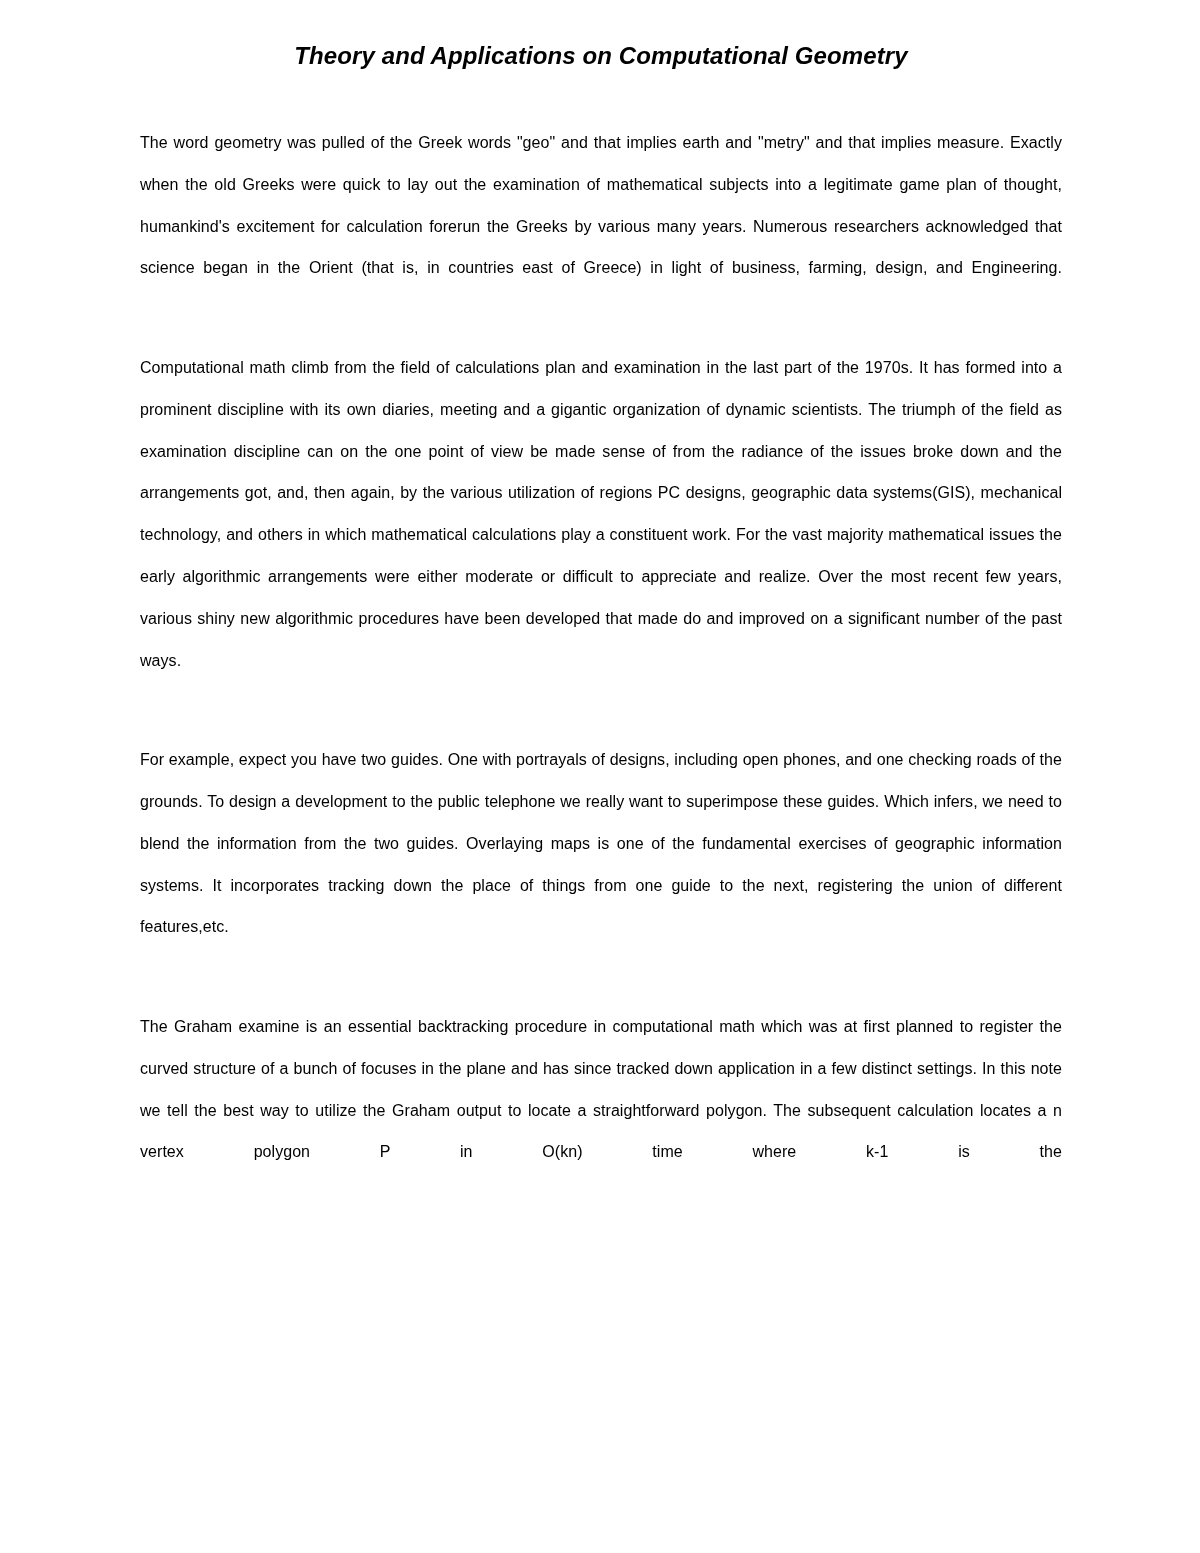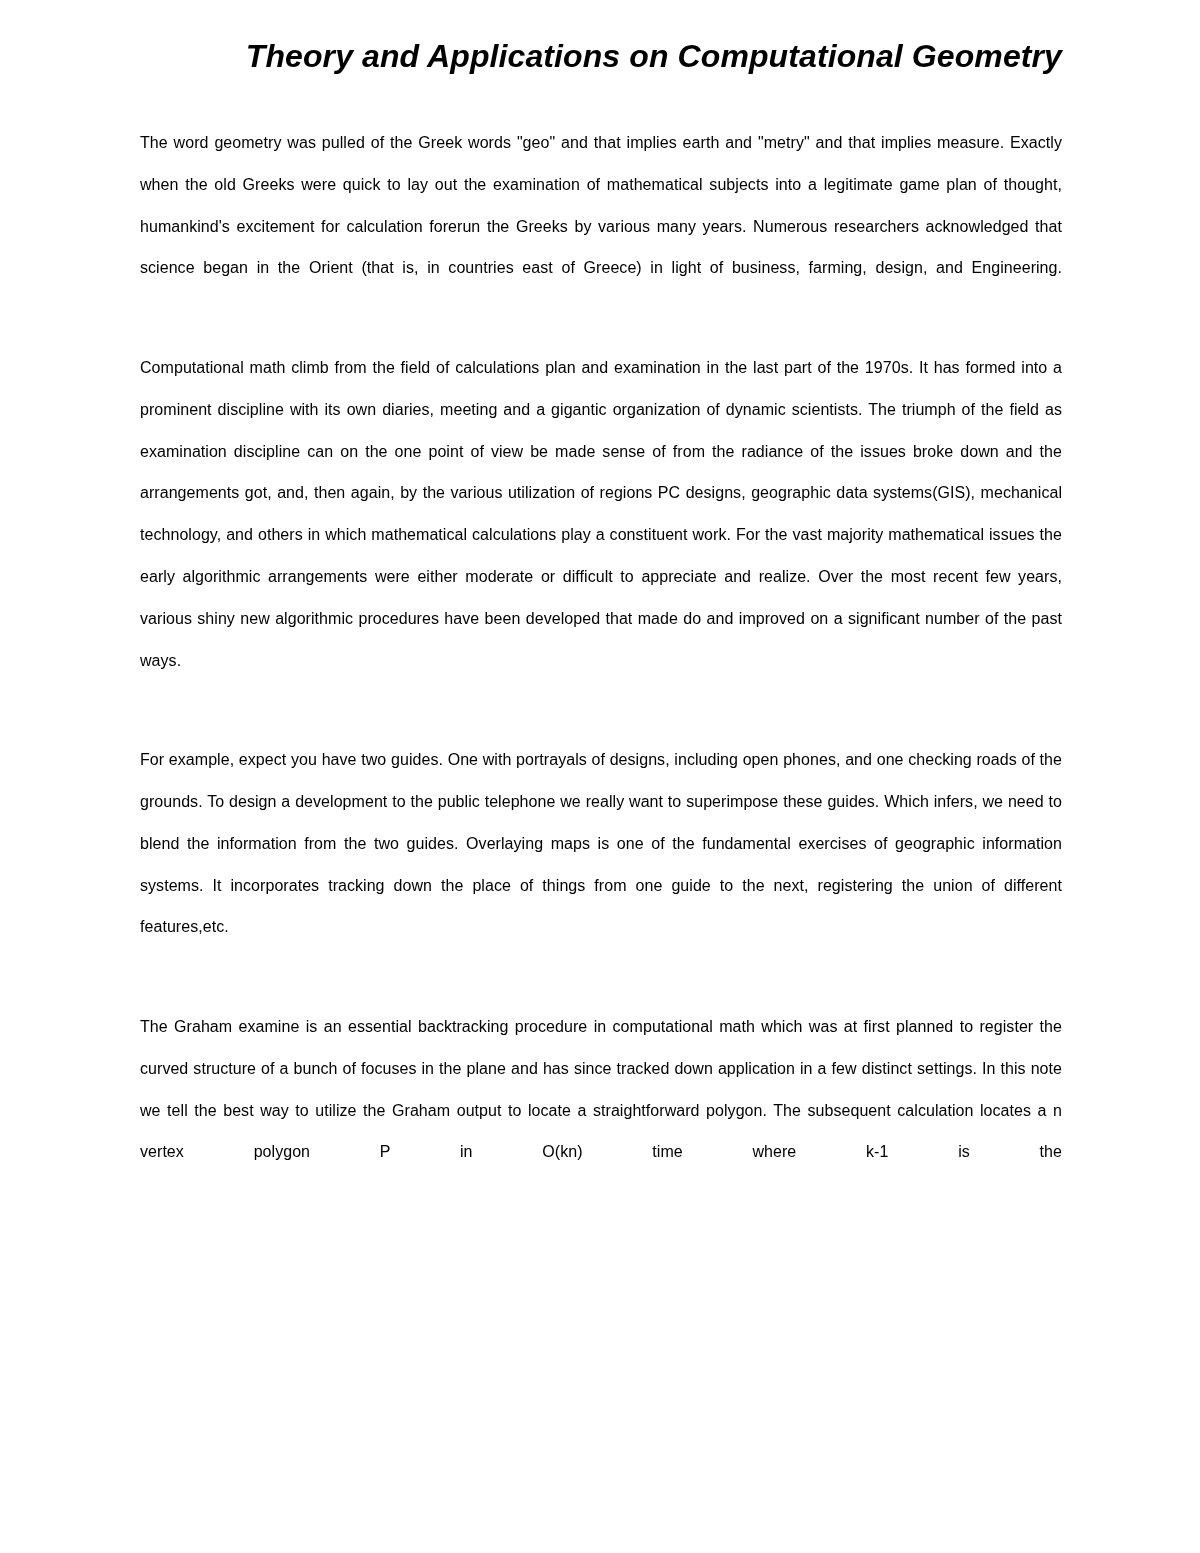--- a/index.html
+++ b/index.html
@@ -43,25 +43,24 @@
   }
 
   .title-main {
     font-size: 28.5px;
     line-height: 36px;
     margin: 0;
     padding-top: 140px;
   }
 
   .title-sub {
-    font-size: 32px;
+    font-size: 24px;
     line-height: 36px;
     margin: 0;
     padding-top: 38px;
-    text-align: right;
   }
 
   .body-text {
     font-family: "Liberation Sans", sans-serif;
     font-size: 16px;
     line-height: 41.8px;
     text-align: justify;
     text-justify: inter-word;
     color: #000000;
     margin: 0;

